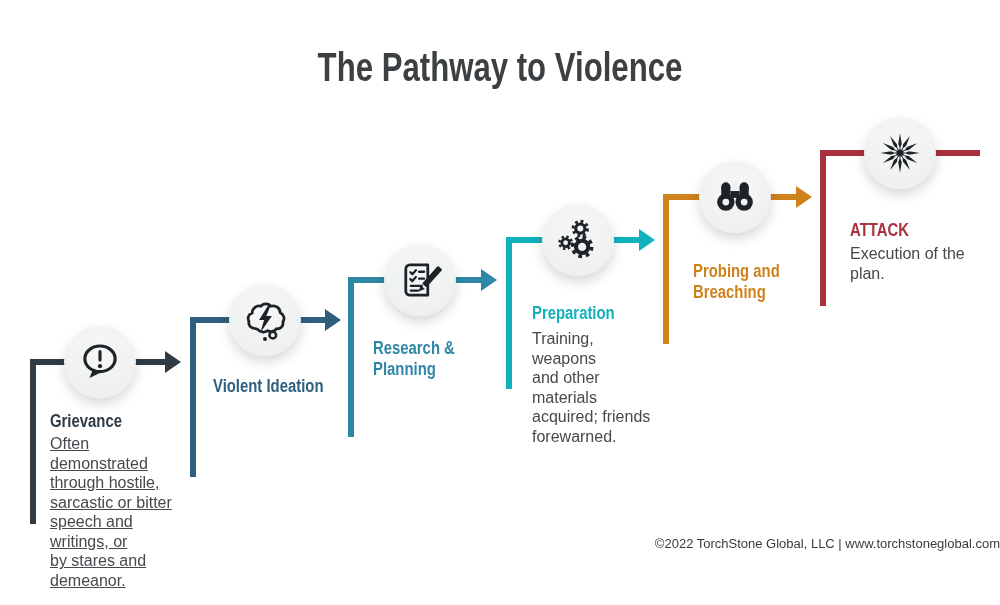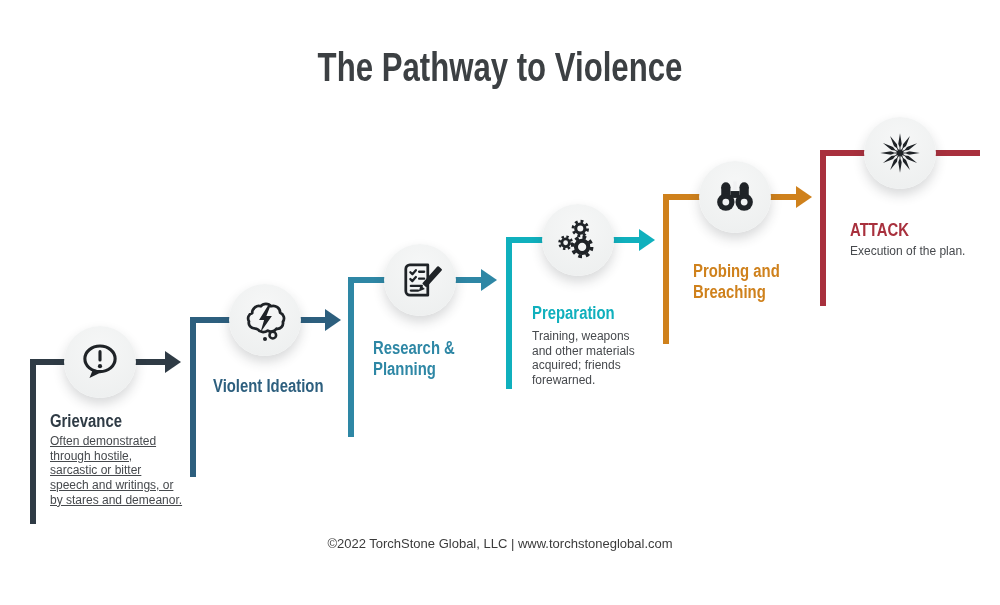--- a/index.html
+++ b/index.html
@@ -13,23 +13,23 @@
   .arrow{position:absolute;width:0;height:0;z-index:1;
          border-top:11px solid transparent;border-bottom:11px solid transparent;
          border-left-width:16px;border-left-style:solid;}
   .circle{position:absolute;width:72px;height:72px;border-radius:50%;
           background:radial-gradient(circle at 50% 32%,#f6f7f7,#eceeee);
           box-shadow:0 6px 12px rgba(40,45,50,.18);
           display:flex;align-items:center;justify-content:center;z-index:3;}
   svg.icon{width:44px;height:44px;display:block;}
   .stage-label{position:absolute;font-weight:700;font-size:17.5px;line-height:1.18;
                white-space:pre-line;transform:scaleX(.85);transform-origin:0 0;z-index:2;}
-  .stage-desc{position:absolute;font-size:12px;line-height:1.22;color:#46494d;
+  .stage-desc{position:absolute;font-size:16px;line-height:1.22;color:#46494d;
               white-space:pre-line;z-index:2;}
-  .footer{position:absolute;top:536px;left:0;right:0;text-align:center;
+  .footer{position:absolute;top:536px;left:0;right:0;text-align:right;
           font-size:13px;color:#3b3b3b;}
 
   .s1 .riser{left:30px;top:347px;width:6px;height:165px;}
   .s1 .hline{left:30px;top:347px;width:135px;height:6px;}
   .s1 .arrow{left:165px;top:339px;}
   .s1 .circle{left:64px;top:314px;}
   .s1 .stage-label{left:50px;top:399px;}
   .s1 .stage-desc{left:50px;top:422px;width:140px;text-decoration:underline;}
 
   .s2 .riser{left:190px;top:305px;width:6px;height:160px;}

